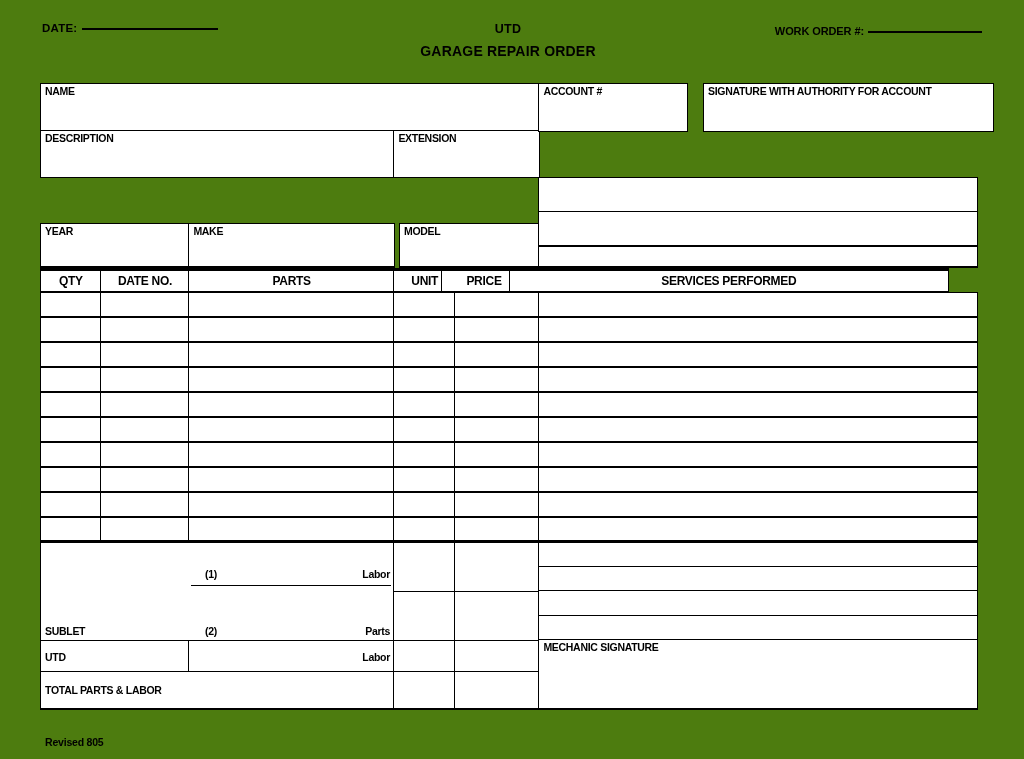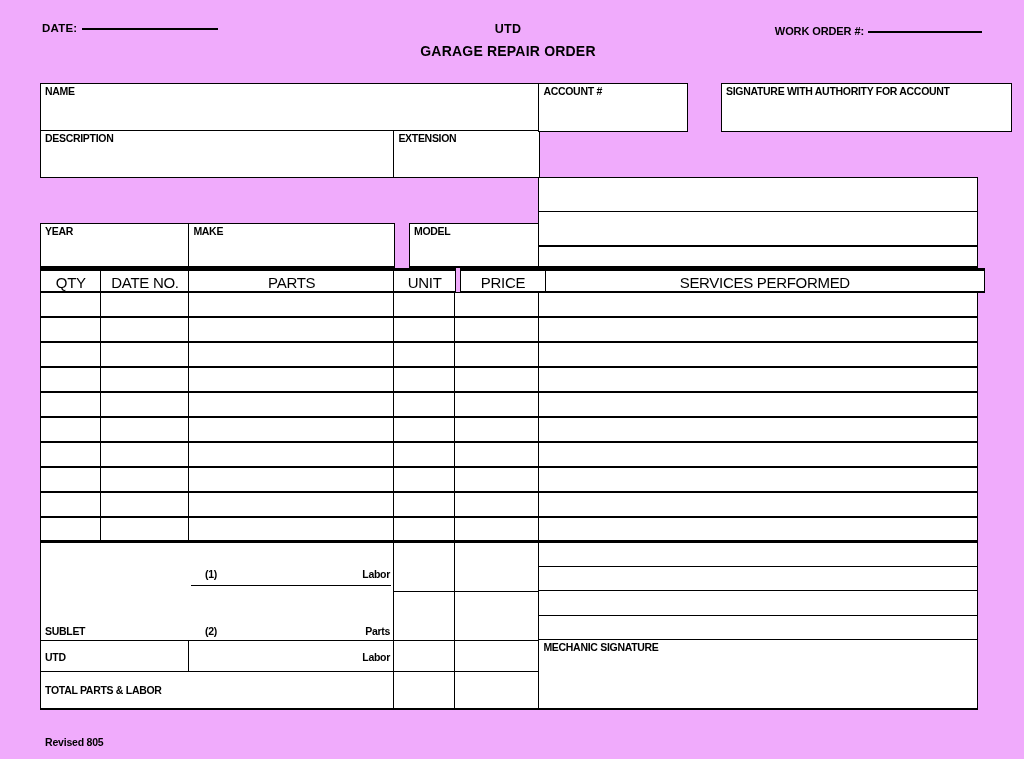--- a/index.html
+++ b/index.html
@@ -11,21 +11,21 @@
     width: 1024px;
     height: 759px;
     font-family: "Liberation Sans", sans-serif;
     color: #000000;
     overflow: hidden;
   }
   .page {
     position: relative;
     width: 1024px;
     height: 759px;
-    background: #f0abfc;
+    background: #4d7c0f;
   }
 
   
   .hdr-date {
     position: absolute;
     left: 42px;
     top: 22px;
     font-size: 11.5px;
     font-weight: bold;
     letter-spacing: 0.2px;
@@ -101,22 +101,22 @@
   .cell.head {
     border-top: 3.4px solid #000;
     border-bottom: 2.6px solid #000;
   }
   .cell.head > .lbl-c {
     position: absolute;
     left: 0;
     right: 0;
     top: 3px;
     text-align: center;
-    font-size: 15px;
-    font-weight: normal;
+    font-size: 12px;
+    font-weight: bold;
     letter-spacing: -0.3px;
     white-space: nowrap;
   }
   .cell.thickbottom { border-bottom-width: 2.8px; }
 
   .inline-lbl {
     position: absolute;
     font-size: 10.5px;
     font-weight: bold;
     letter-spacing: -0.3px;
@@ -167,51 +167,51 @@
       <span class="lbl">EXTENSION</span>
     </div>
 
 
     <div class="cell thickbottom" style="left:0px; top:140.2px; width:150px; height:45px;">
       <span class="lbl">YEAR</span>
     </div>
     <div class="cell thickbottom" style="left:148.4px; top:140.2px; width:206.6px; height:45px;">
       <span class="lbl">MAKE</span>
     </div>
-    <div class="cell thickbottom" style="left:369px; top:140.2px; width:146.6px; height:45px;text-align:right;">
+    <div class="cell thickbottom" style="left:359px; top:140.2px; width:146.6px; height:45px;text-align:right;">
       <span class="lbl">MODEL</span>
     </div>
 
     <div class="cell" style="left:498.4px; top:0px; width:150px; height:49px;">
       <span class="lbl">ACCOUNT #</span>
     </div>
-    <div class="cell" style="left:681px; top:0px; width:291.2px; height:49px;">
+    <div class="cell" style="left:663px; top:0px; width:291.2px; height:49px;">
       <span class="lbl">SIGNATURE WITH AUTHORITY FOR ACCOUNT</span>
     </div>
 
     <div class="cell" style="left:498.4px; top:93.8px; width:439.6px; height:36px;"></div>
     <div class="cell thickbottom" style="left:498.4px; top:128.2px; width:439.6px; height:36px;"></div>
     <div class="cell thickbottom" style="left:498.4px; top:162.6px; width:439.6px; height:22.6px;"></div>
 
     <div class="cell head" style="left:0px; top:185.2px; width:61.6px; height:25px;">
       <span class="lbl-c">QTY</span>
     </div>
     <div class="cell head" style="left:60px; top:185.2px; width:90px; height:25px;">
       <span class="lbl-c">DATE NO.</span>
     </div>
     <div class="cell head" style="left:148.4px; top:185.2px; width:206.6px; height:25px;">
       <span class="lbl-c">PARTS</span>
     </div>
     <div class="cell head" style="left:353.4px; top:185.2px; width:62.6px; height:25px;">
       <span class="lbl-c">UNIT</span>
     </div>
-    <div class="cell head" style="left:420px; top:185.2px; width:86px; height:25px;">
+    <div class="cell head" style="left:401px; top:185.2px; width:86px; height:25px;">
       <span class="lbl-c">PRICE</span>
     </div>
-    <div class="cell head" style="left:505px; top:185.2px; width:439.6px; height:25px;">
+    <div class="cell head" style="left:469px; top:185.2px; width:439.6px; height:25px;">
       <span class="lbl-c">SERVICES PERFORMED</span>
     </div>
 
     <div id="parts-rows">
         <div class="cell" style="left: 0px; top: 208.6px; width: 61.6px; height: 25px;">
           <span class="lbl"></span>
         </div>
         <div class="cell" style="left: 60px; top: 208.6px; width: 90px; height: 25px;">
           <span class="lbl"></span>
         </div>

